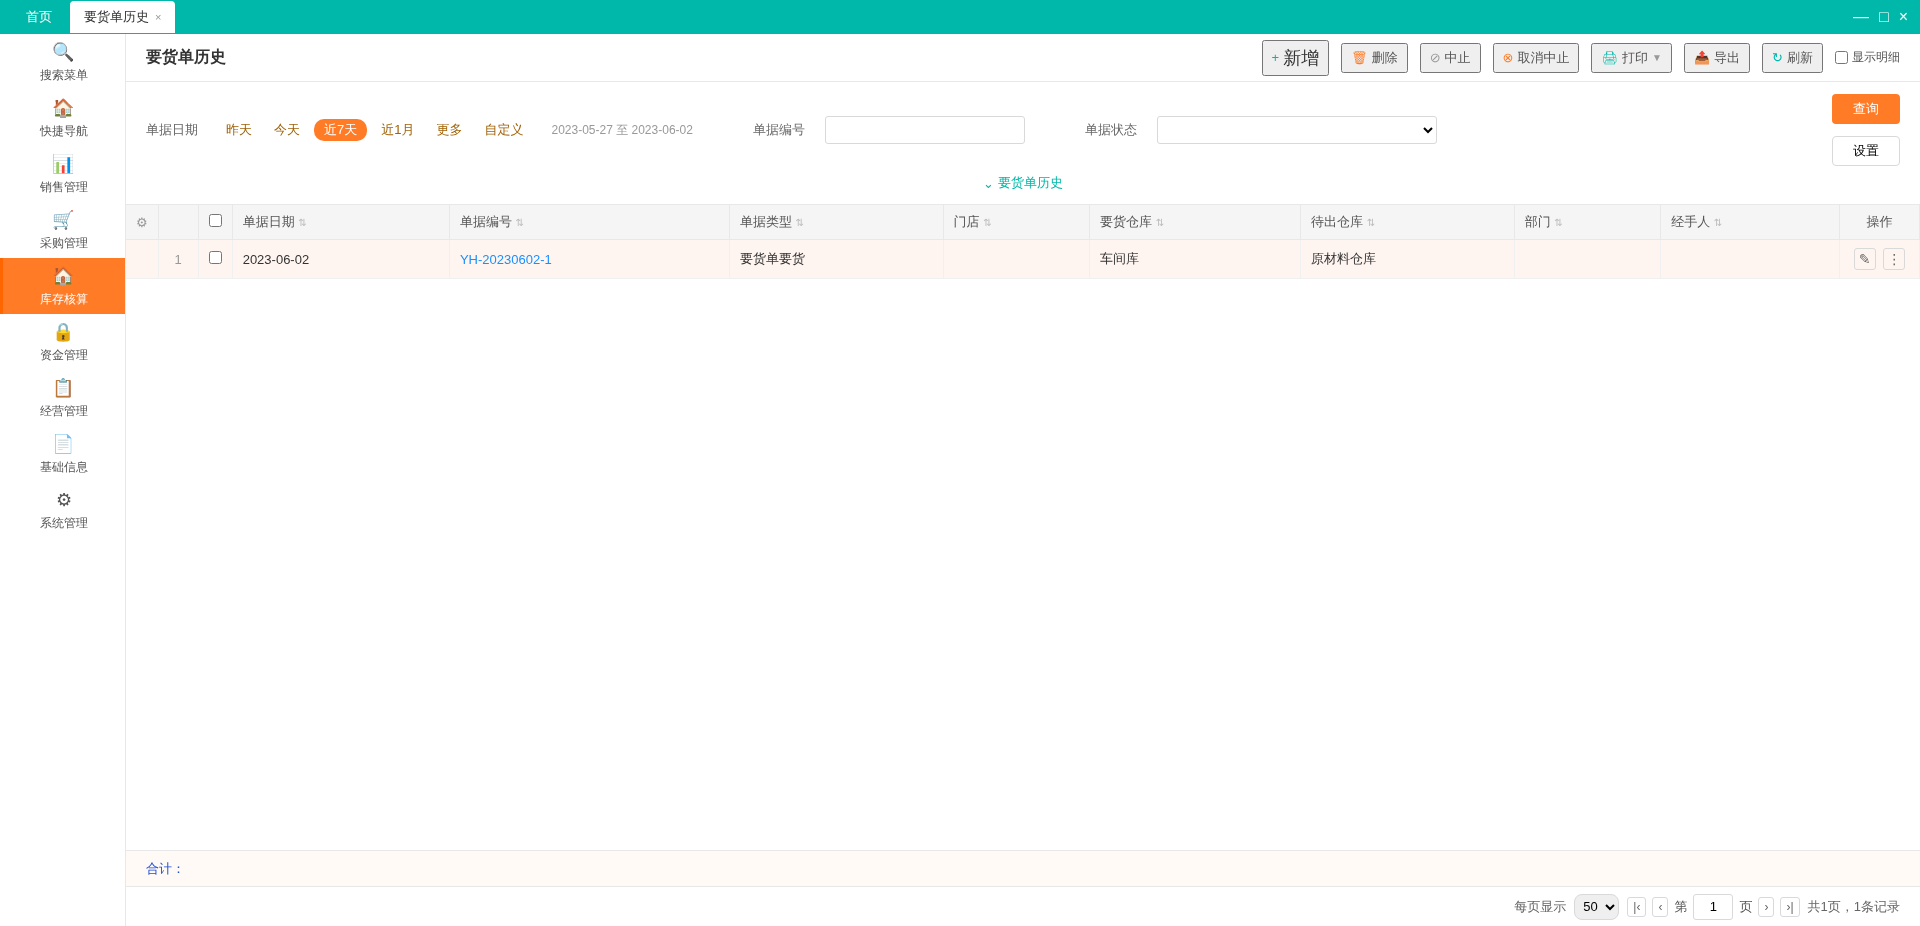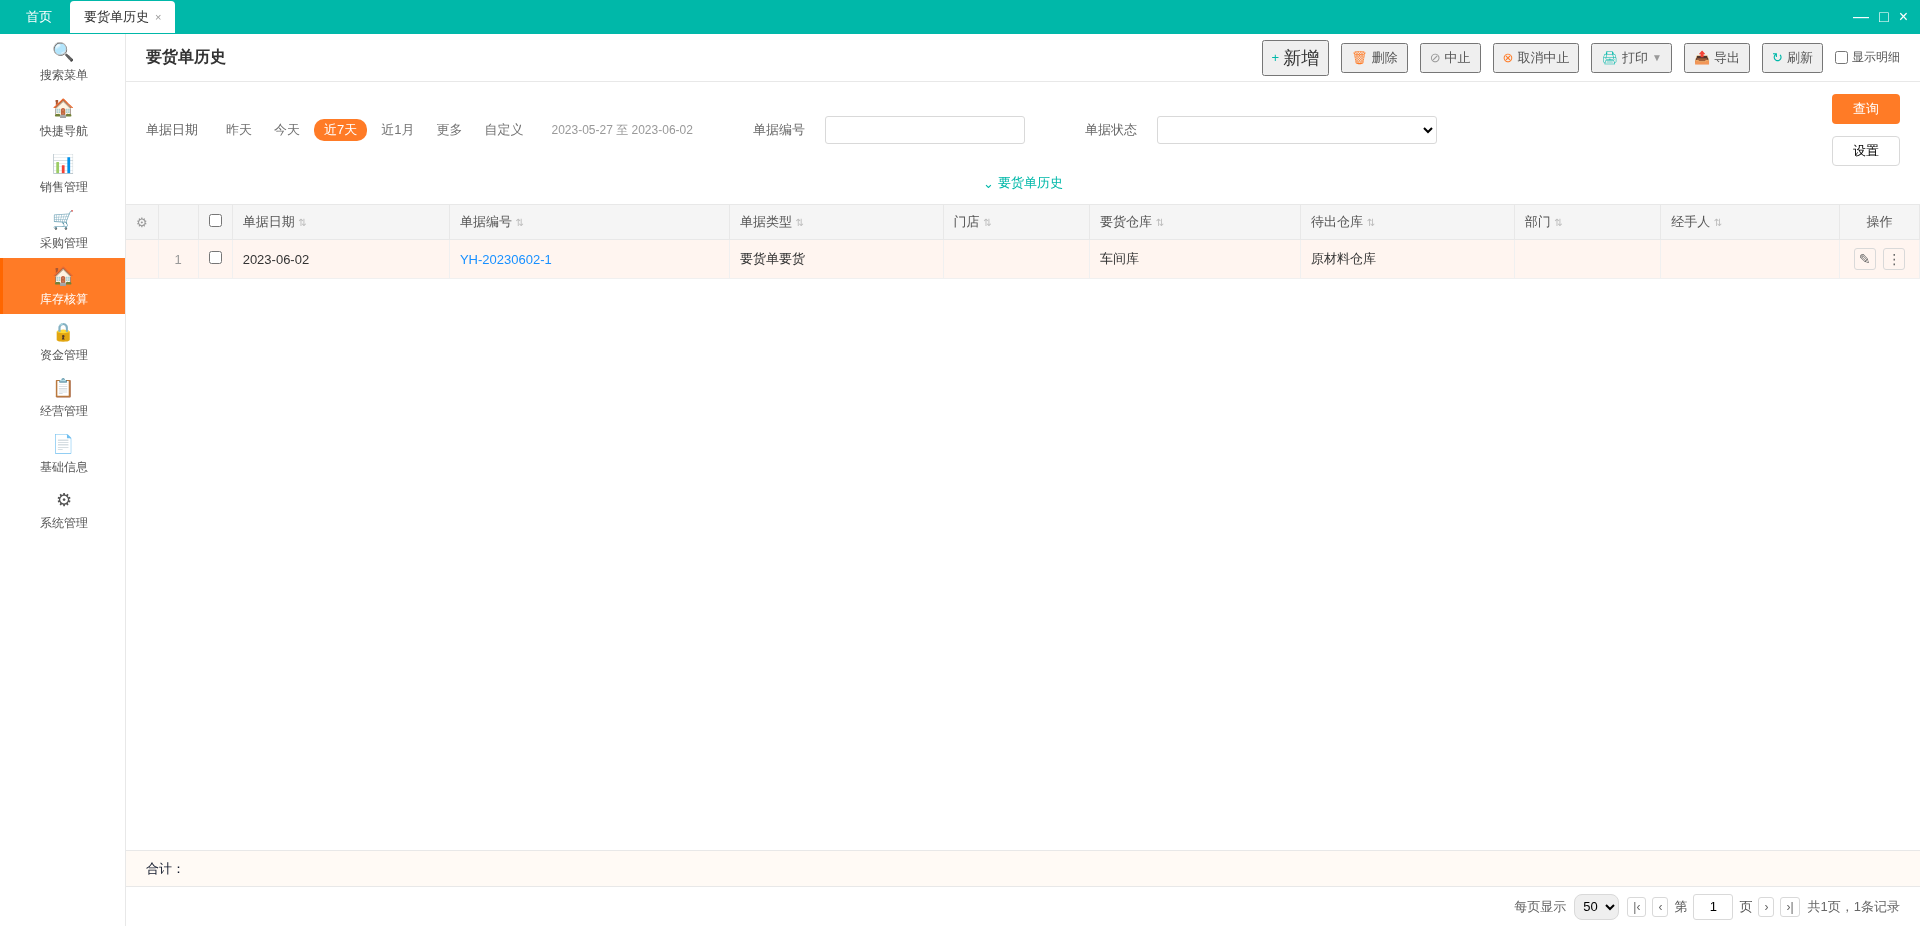--- a/index.html
+++ b/index.html
@@ -32,21 +32,21 @@
     .header-actions { margin-left: auto; display: flex; align-items: center; gap: 12px; }
     .action-btn { display: flex; align-items: center; gap: 4px; cursor: pointer; color: #555; font-size: 13px; padding: 4px 8px; }
     .display-detail { display: flex; align-items: center; gap: 4px; font-size: 12px; color: #555; }
     .display-detail input[type=checkbox] { cursor: pointer; }
 
     
     .filter-area { background: #fff; padding: 12px 20px; border-bottom: 1px solid #e8e8e8; flex-shrink: 0; }
     .filter-row { display: flex; align-items: center; gap: 20px; margin-bottom: 8px; }
     .filter-label { color: #666; font-size: 13px; flex-shrink: 0; }
     .date-filters { display: flex; align-items: center; gap: 6px; }
-    .date-btn { padding: 2px 8px; border-radius: 3px; cursor: pointer; font-size: 13px; color: #737373; }
+    .date-btn { padding: 2px 8px; border-radius: 3px; cursor: pointer; font-size: 13px; color: #a16207; }
     .date-btn.active { background: #ff7b26; color: #fff; border-radius: 10px; padding: 2px 10px; }
     .date-range { font-size: 12px; color: #999; }
     .filter-input { border: 1px solid #d9d9d9; border-radius: 3px; height: 28px; padding: 0 8px; font-size: 13px; width: 200px; outline: none; }
     .filter-select { border: 1px solid #d9d9d9; border-radius: 3px; height: 28px; padding: 0 8px; font-size: 13px; width: 280px; outline: none; background: #fff; cursor: pointer; }
     .expand-btn { display: flex; align-items: center; gap: 4px; color: #00b8a9; cursor: pointer; font-size: 13px; margin: 0 auto; }
     .query-btn { background: #ff7b26; color: #fff; border: none; border-radius: 4px; height: 30px; padding: 0 20px; cursor: pointer; font-size: 13px; }
     .setting-btn { background: #fff; color: #000000; border: 1px solid #d9d9d9; border-radius: 4px; height: 30px; padding: 0 20px; cursor: pointer; font-size: 13px; }
     .filter-buttons { display: flex; flex-direction: column; gap: 12px; }
 
     
@@ -58,21 +58,21 @@
     .table-row-highlight { background: #fff5f0; }
     .sort-icon { color: #bbb; font-size: 10px; vertical-align: middle; }
     .table-link { color: #1890ff; cursor: pointer; text-decoration: none; }
     .settings-col { width: 32px; text-align: center; cursor: pointer; color: #999; }
     .num-col { width: 40px; text-align: center; color: #999; }
     .check-col { width: 32px; text-align: center; }
     .op-col { width: 80px; text-align: center; }
     .op-icon { display: inline-flex; align-items: center; justify-content: center; width: 22px; height: 22px; border: 1px solid #d9d9d9; border-radius: 3px; cursor: pointer; color: #666; font-size: 14px; margin: 0 2px; }
 
     
-    .table-footer { height: 36px; background: #fffaf5; border-top: 1px solid #e8e8e8; display: flex; align-items: center; padding: 16px 20px; font-size: 13px; color: #0f172a; flex-shrink: 0; }
+    .table-footer { height: 36px; background: #fffaf5; border-top: 1px solid #e8e8e8; display: flex; align-items: center; padding: 16px 20px; font-size: 13px; color: #1d4ed8; flex-shrink: 0; }
 
     
     .pagination { height: 40px; background: #fff; border-top: 1px solid #e8e8e8; display: flex; align-items: center; justify-content: flex-end; padding: 8px 20px; gap: 8px; flex-shrink: 0; font-size: 13px; color: #555; }
     .pagination-label { color: #666; }
     .page-size-select { border: 1px solid #d9d9d9; border-radius: 8px; height: 26px; padding: 0 4px; font-size: 13px; }
     .page-nav { display: flex; align-items: center; gap: 6px; }
     .page-nav-btn { cursor: pointer; color: #666; padding: 2px 5px; border: 1px solid #d9d9d9; border-radius: 3px; font-size: 12px; background: #fff; }
     .page-input { border: 1px solid #d9d9d9; border-radius: 3px; height: 26px; width: 40px; text-align: center; font-size: 13px; }
     .page-info { color: #666; }
   </style>

